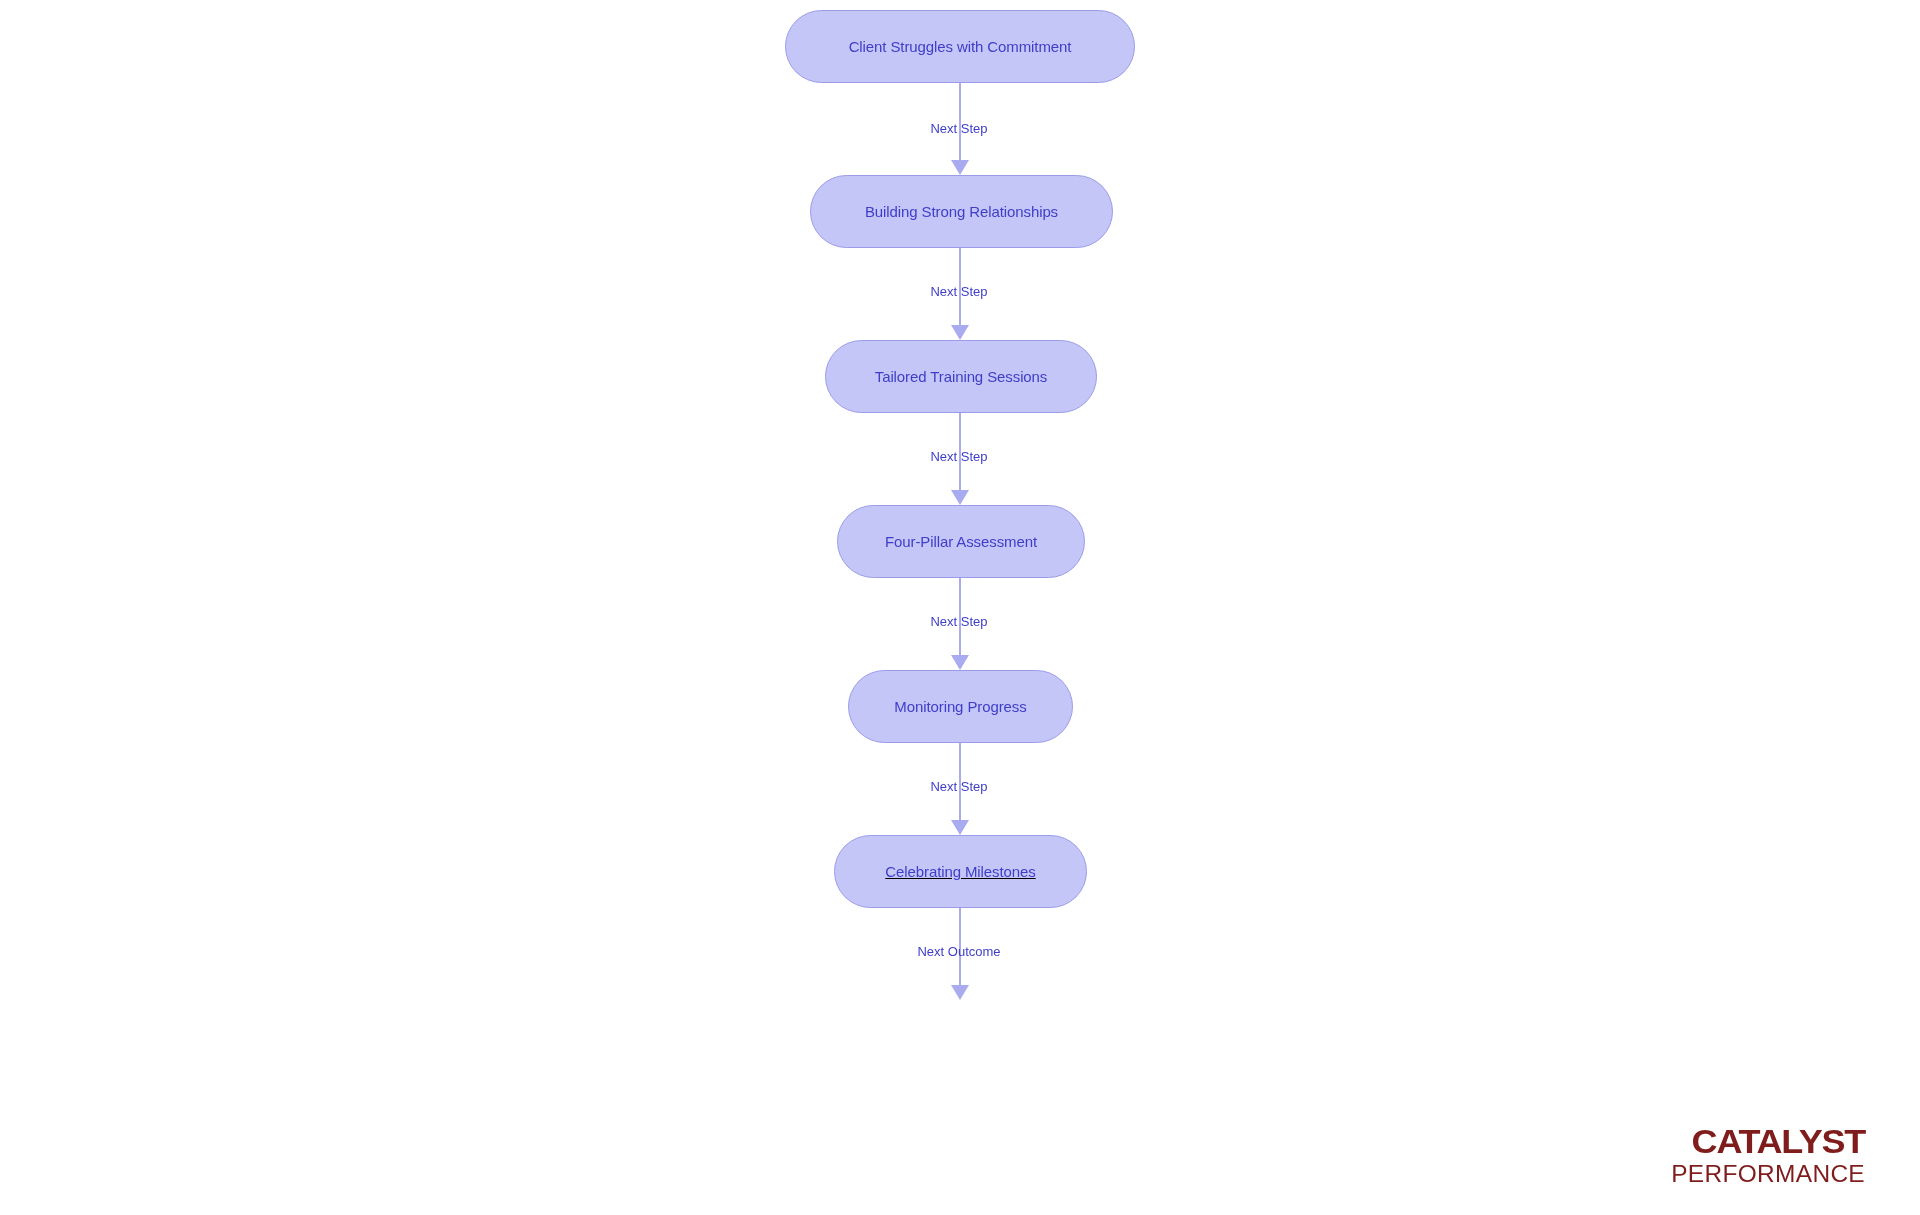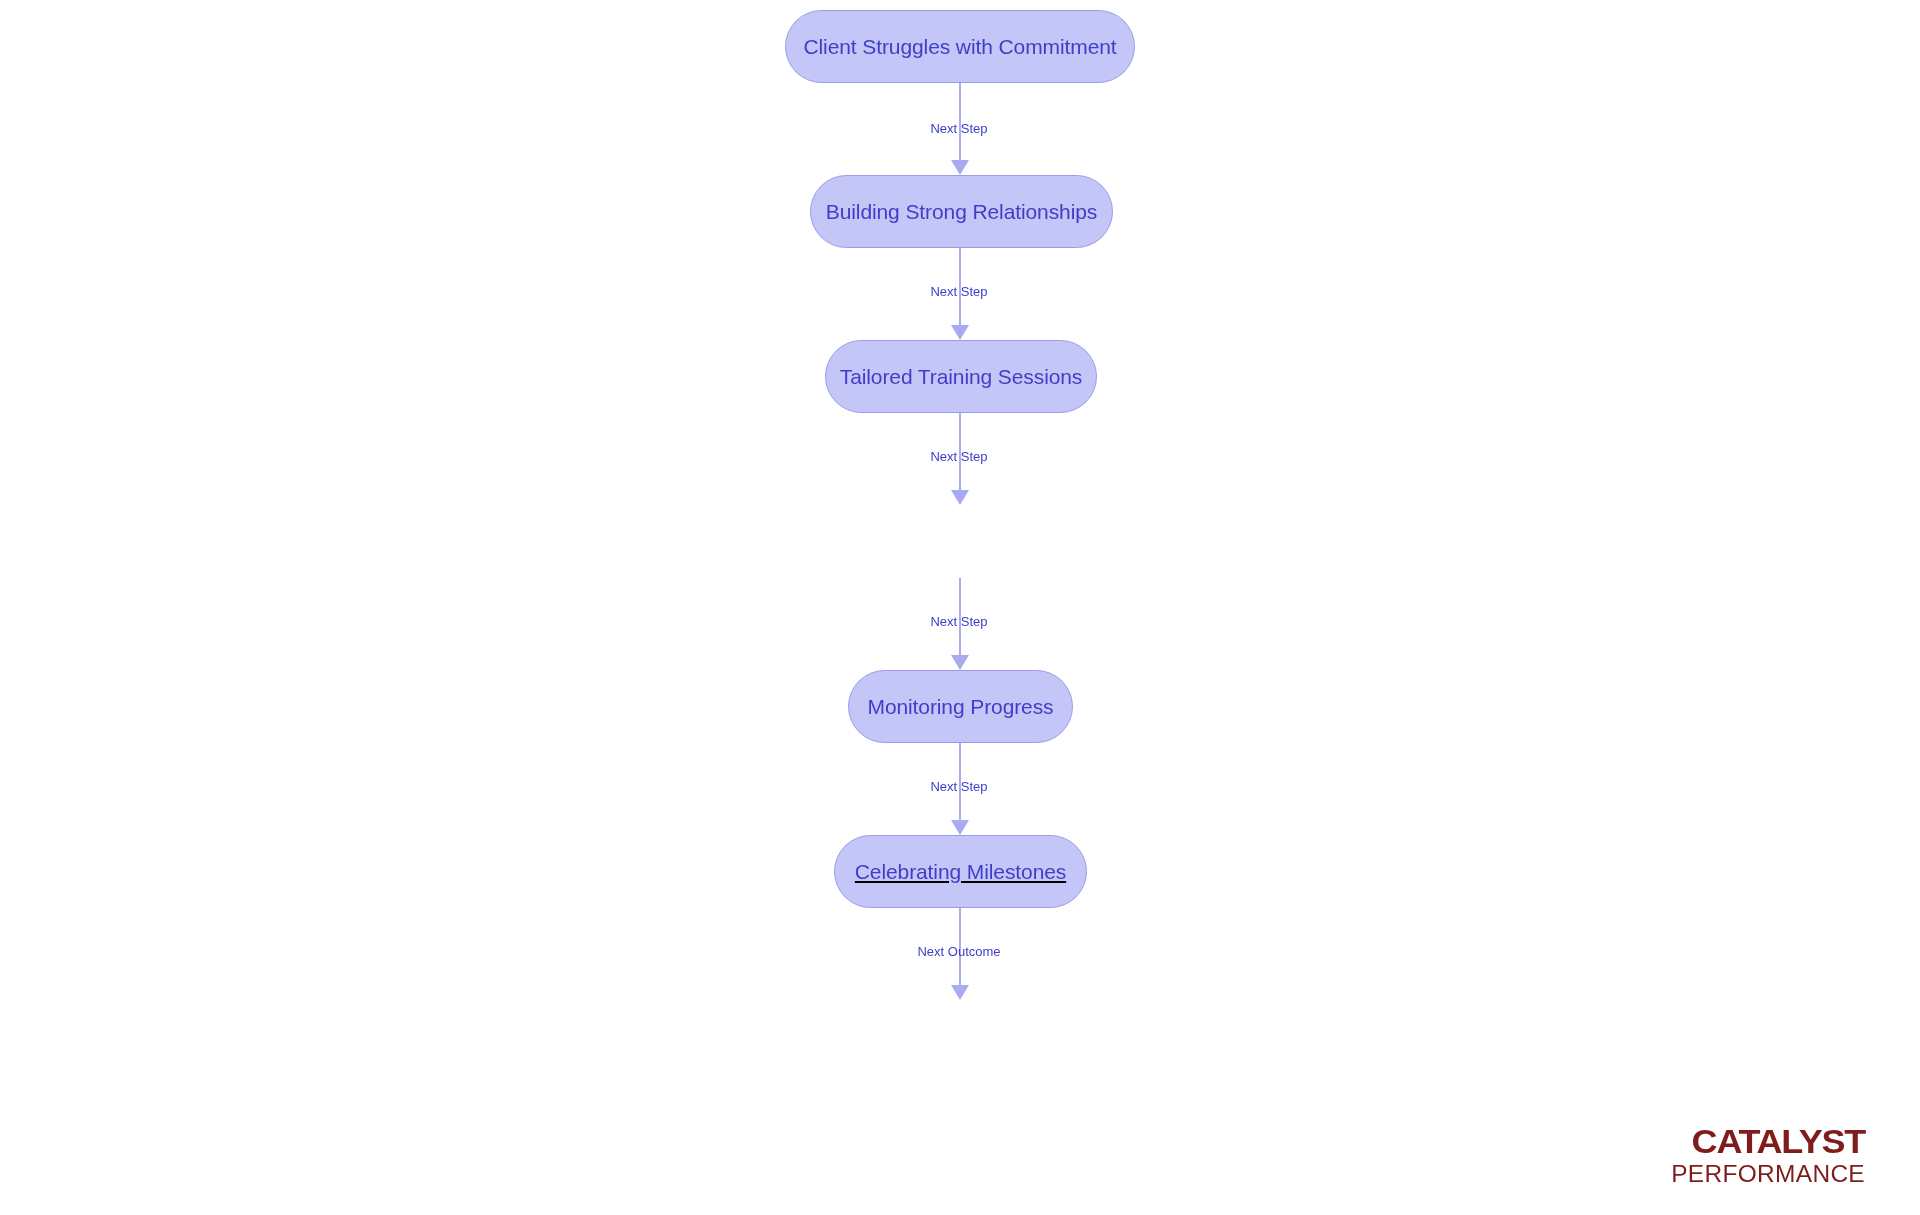--- a/index.html
+++ b/index.html
@@ -31,21 +31,21 @@
     height: 73px;
     border: 1px solid #9a9ce8;
     border-radius: 37px;
     background: #c5c6f8;
     display: flex;
     align-items: center;
     justify-content: center;
     padding: 0 18px;
   }
   .node-label {
-    font-size: 21px;
+    font-size: 15px;
     line-height: 1;
     color: #3e3ec8;
     letter-spacing: -0.1px;
     white-space: nowrap;
     font-family: "Liberation Sans", "DejaVu Sans", sans-serif;
   }
 
   
   .edge {
     position: absolute;
@@ -135,20 +135,23 @@
   </div>
 
   <div class="node" style="left:810px; top:175px; width:303px;">
     <span class="node-label">Building Strong Relationships</span>
   </div>
 
   <div class="node" style="left:825px; top:340px; width:272px;">
     <span class="node-label">Tailored Training Sessions</span>
   </div>
 
+  <div class="node" style="left:837px; top:505px; width:248px;">
+    <span class="node-label">Four-Pillar Assessment</span>
+  </div>
 
   <div class="node" style="left:848px; top:670px; width:225px;">
     <span class="node-label">Monitoring Progress</span>
   </div>
 
   <div class="node" style="left:834px; top:835px; width:253px;text-decoration:underline;">
     <span class="node-label">Celebrating Milestones</span>
   </div>
 
 

